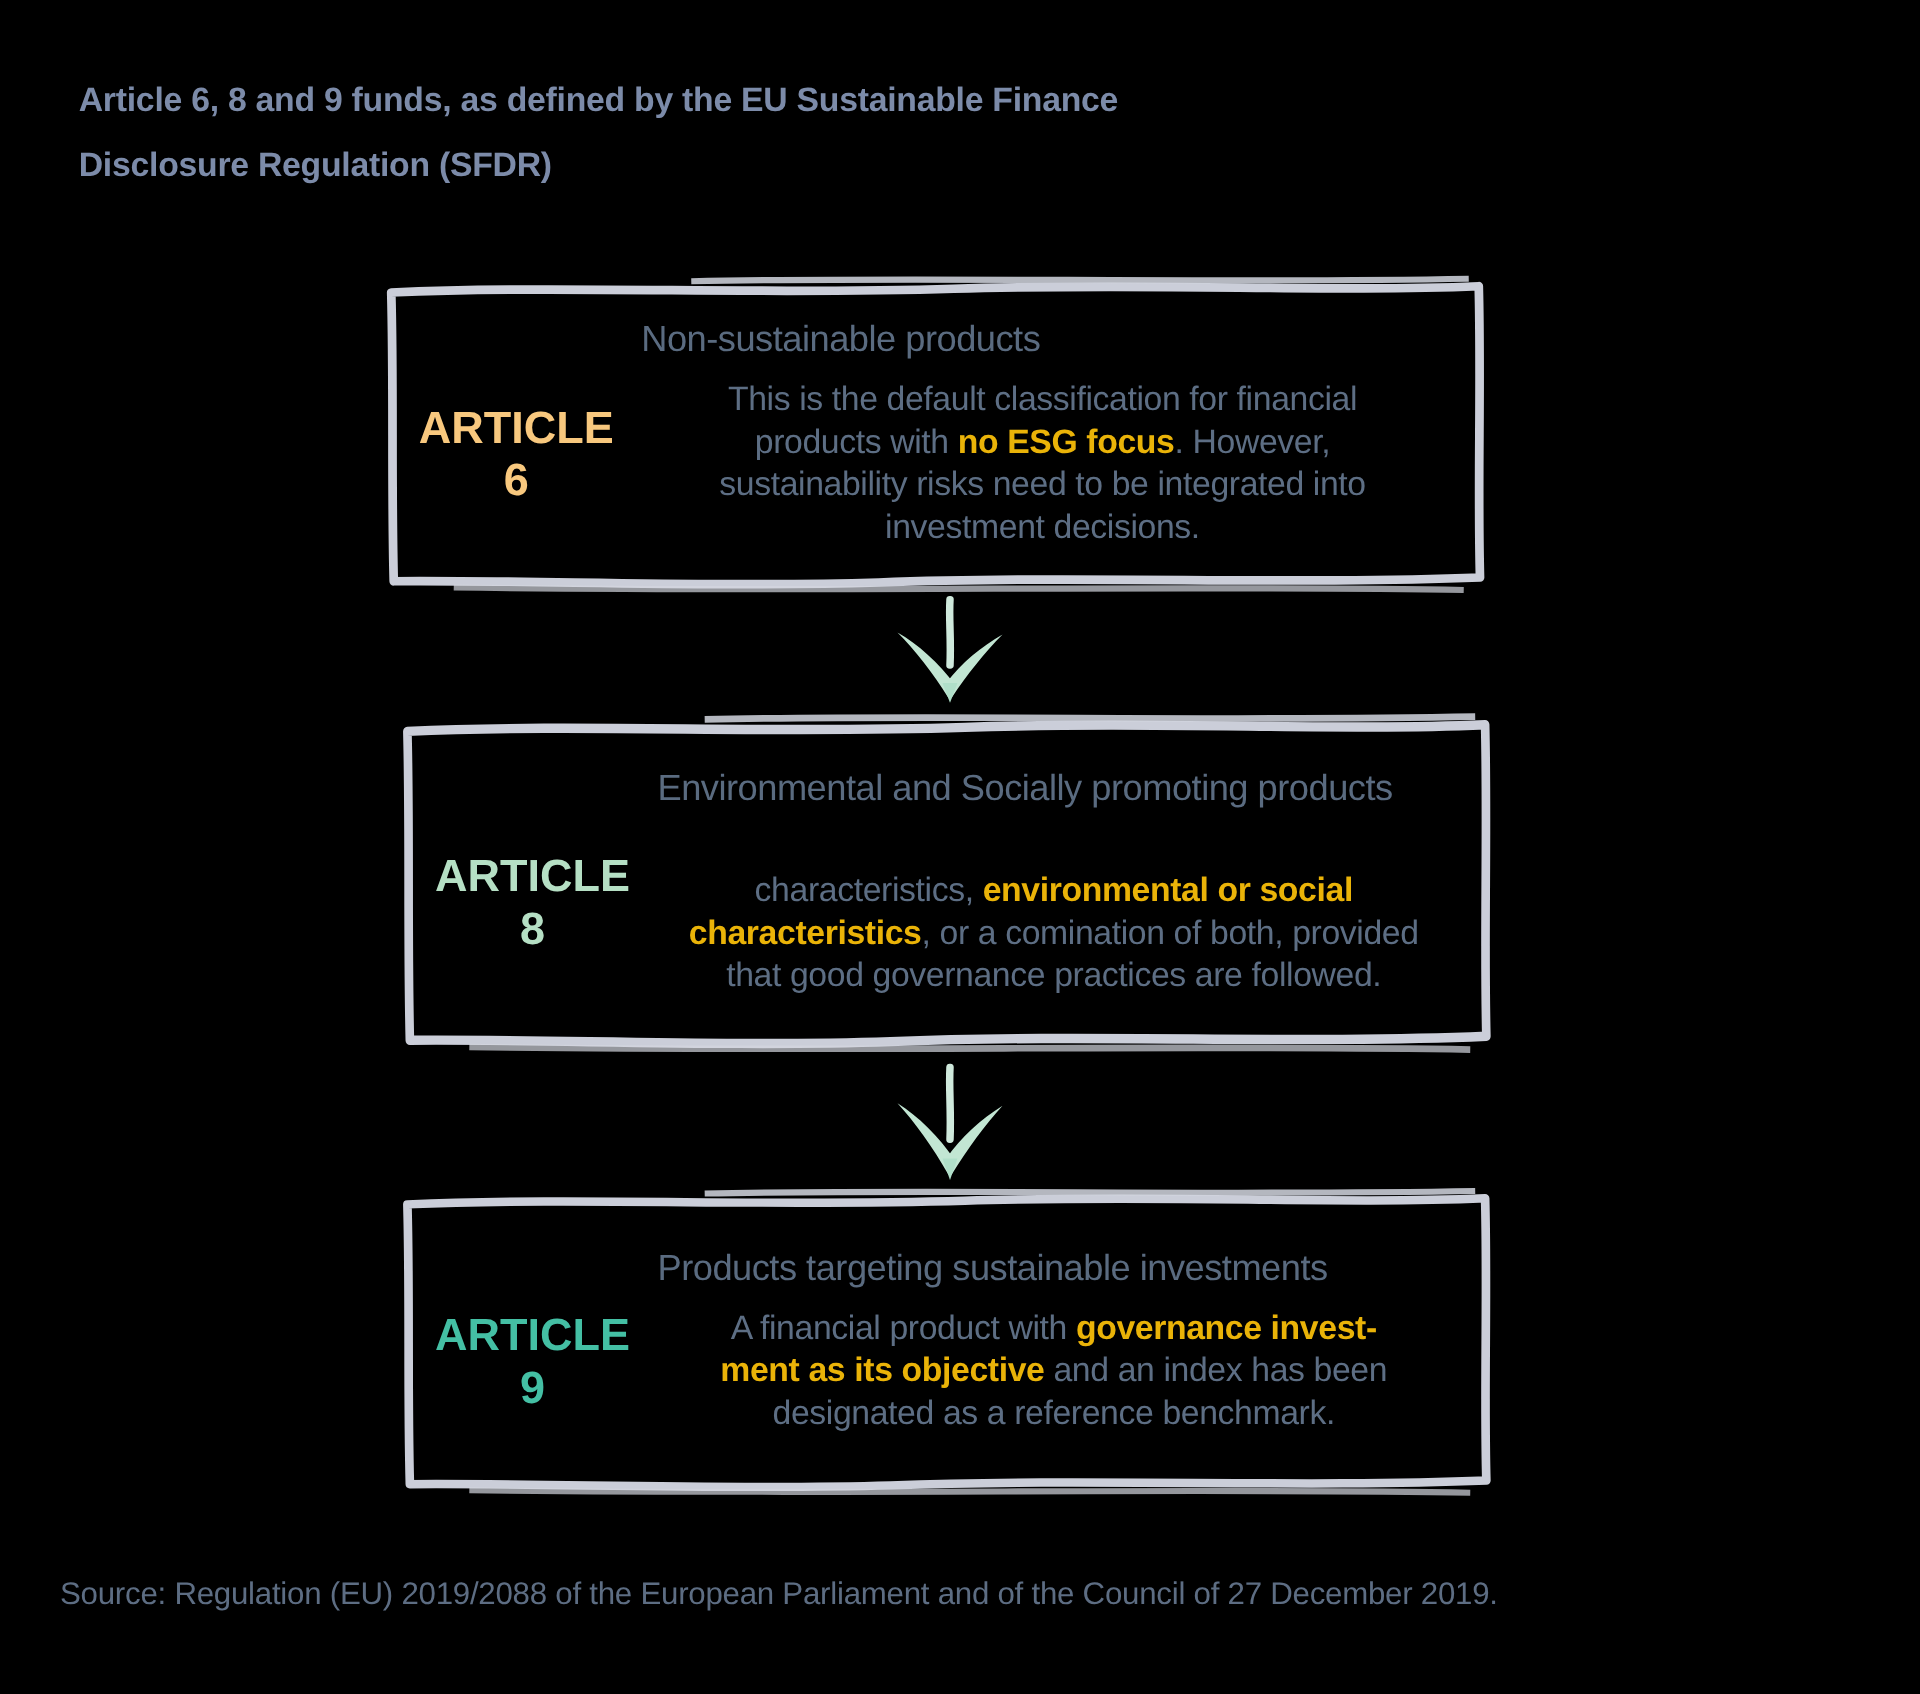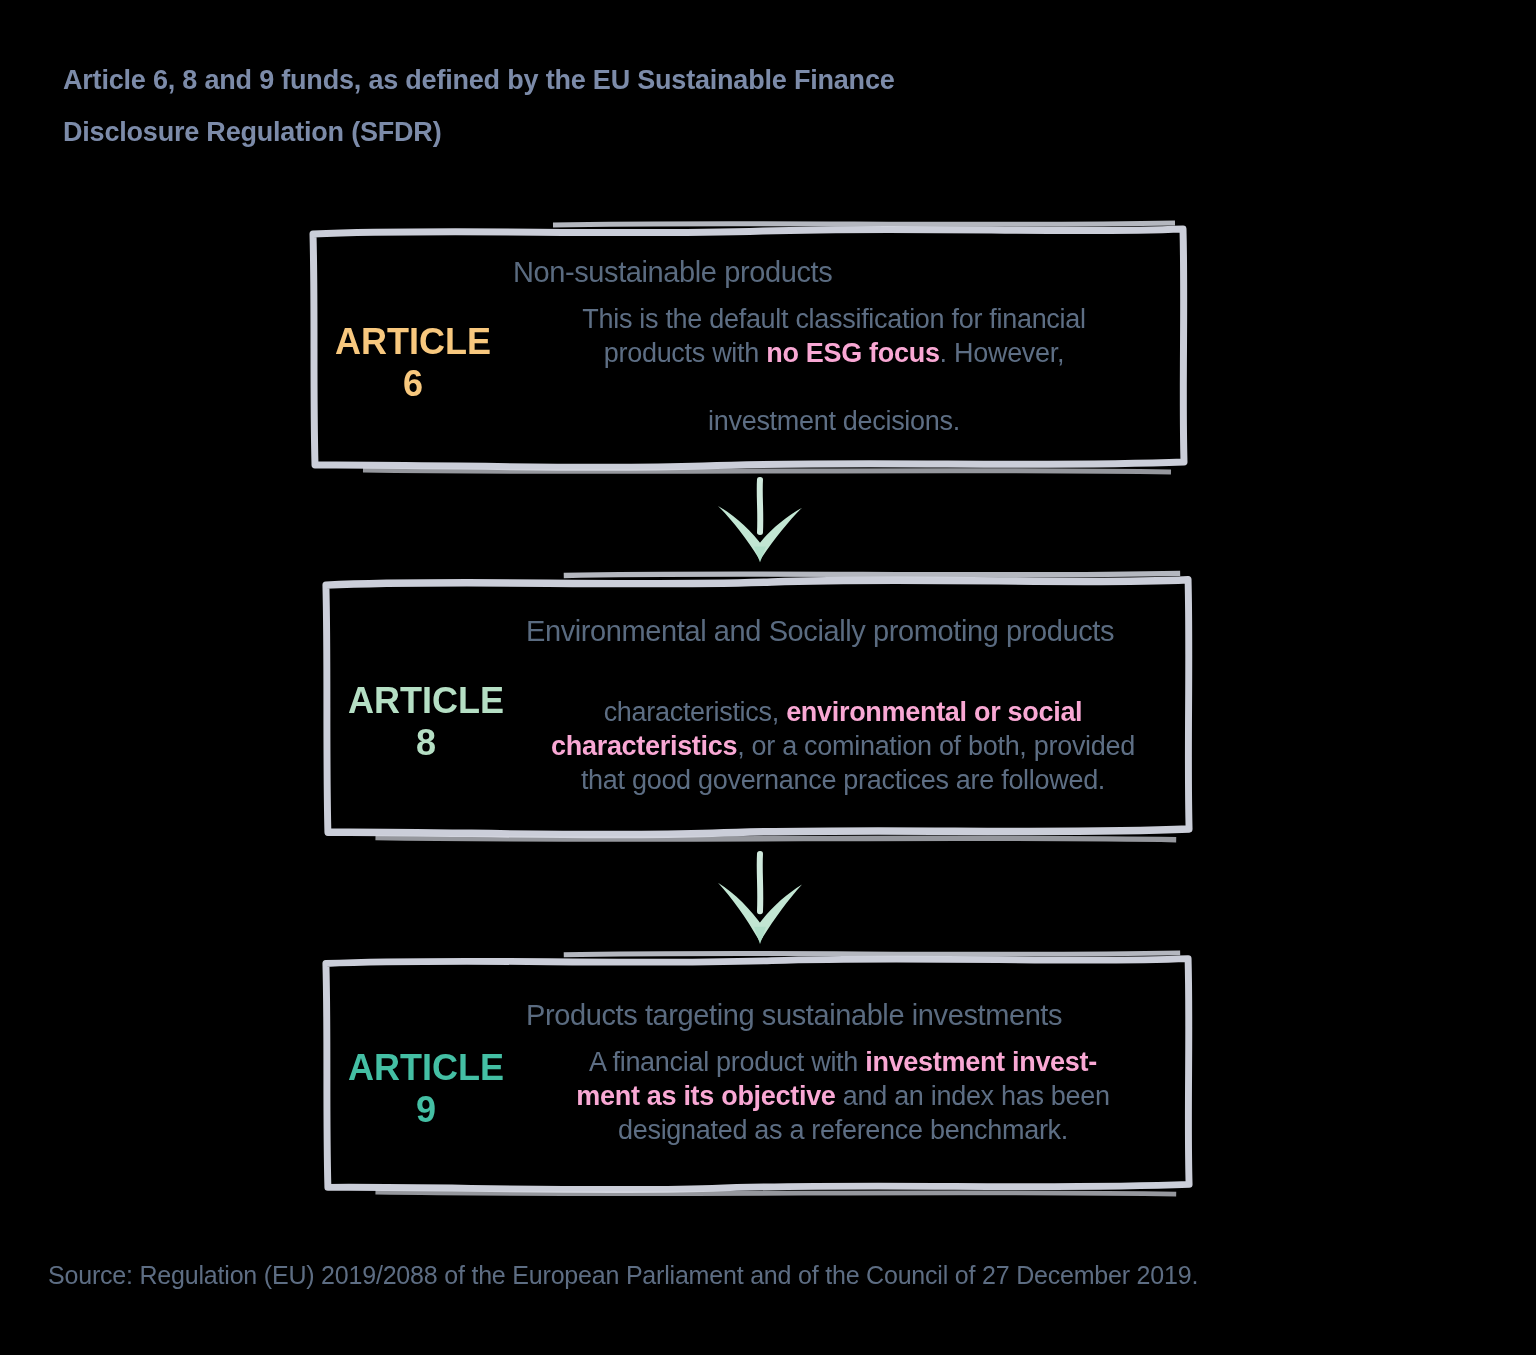--- a/index.html
+++ b/index.html
@@ -70,21 +70,21 @@
     margin: 0;
     font-size: 27px;
     line-height: 34px;
     color: #5d6e84;
     letter-spacing: -0.3px;
     white-space: nowrap;
     text-align: center;
   }
   .box-body strong {
     font-weight: 700;
-    color: #f9a8d4;
+    color: #eab308;
   }
   .box-1 { left: 303px; top: 218px; width: 890px; height: 258px; }
   .box-2 { left: 316px; top: 568px; width: 882px; height: 276px; }
   .box-3 { left: 316px; top: 948px; width: 882px; height: 250px; }
   .arrow {
     position: absolute;
     width: 116px;
   }
   .arrow svg { display: block; width: 100%; height: 100%; }
   .arrow-1 { left: 702px; top: 476px; height: 88px; }
@@ -115,21 +115,21 @@
       <path d="M250 7 C450 3, 650 9, 872 5" fill="none" stroke="#d4d7e0" stroke-width="5" opacity="0.85"></path>
       <path d="M60 252 C350 256, 640 250, 868 254" fill="none" stroke="#d4d7e0" stroke-width="5" opacity="0.7"></path>
     </svg>
     <div class="box-inner">
       <div class="article-label accent-6">
         <span>ARTICLE</span>
         <span>6</span>
       </div>
       <div class="box-text">
         <h2 class="box-heading">Non-sustainable products</h2>
-        <p class="box-body"><span>This is the default classification for financial</span><br><span>products with </span><strong>no ESG focus</strong><span>. However,</span><br><br><span>investment decisions.</span></p>
+        <p class="box-body"><span>This is the default classification for financial</span><br><span>products with </span><strong>no ESG focus</strong><span>. However,</span><br><span>sustainability risks need to be integrated into</span><br><span>investment decisions.</span></p>
       </div>
     </div>
   </section>
 
   <div class="arrow arrow-1">
     <svg viewBox="0 0 116 100" preserveAspectRatio="none" aria-hidden="true">
       <path d="M58 4 C57 22, 59 40, 58 64" fill="none" stroke="#cfe9dc" stroke-width="6" stroke-linecap="round"></path>
       <path d="M16 34 C30 50, 44 70, 57 94 L61 80 C49 62, 33 45, 16 34 Z" fill="#c2e6d3"></path>
       <path d="M100 36 C86 52, 72 72, 59 94 L55 80 C67 62, 83 47, 100 36 Z" fill="#c2e6d3"></path>
       <path d="M52 80 L58 98 L64 80 Z" fill="#b0dfc9"></path>
@@ -169,20 +169,20 @@
       <path d="M250 7 C450 3, 650 9, 872 5" fill="none" stroke="#d4d7e0" stroke-width="5" opacity="0.85"></path>
       <path d="M60 252 C350 256, 640 250, 868 254" fill="none" stroke="#d4d7e0" stroke-width="5" opacity="0.7"></path>
     </svg>
     <div class="box-inner">
       <div class="article-label accent-9">
         <span>ARTICLE</span>
         <span>9</span>
       </div>
       <div class="box-text">
         <h2 class="box-heading">Products targeting sustainable investments</h2>
-        <p class="box-body"><span>A financial product with </span><strong>investment invest-</strong><br><strong>ment as its objective</strong><span> and an index has been</span><br><span>designated as a reference benchmark.</span></p>
+        <p class="box-body"><span>A financial product with </span><strong>governance invest-</strong><br><strong>ment as its objective</strong><span> and an index has been</span><br><span>designated as a reference benchmark.</span></p>
       </div>
     </div>
   </section>
 
   <div class="source-line">Source: Regulation (EU) 2019/2088 of the European Parliament and of the Council of 27 December 2019.</div>
 
 </div>
 
 </body></html>

